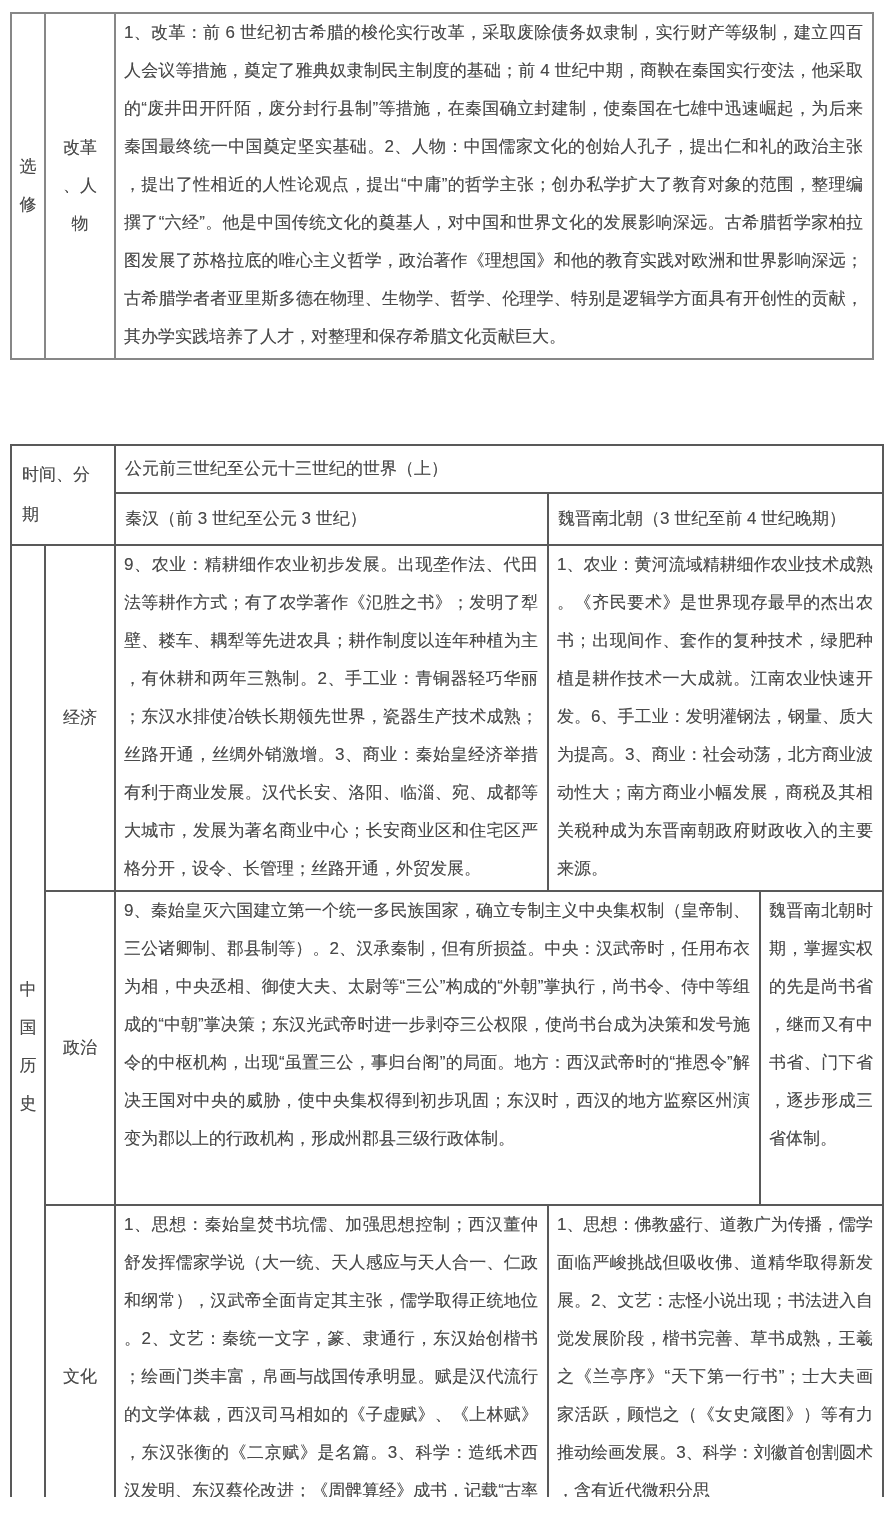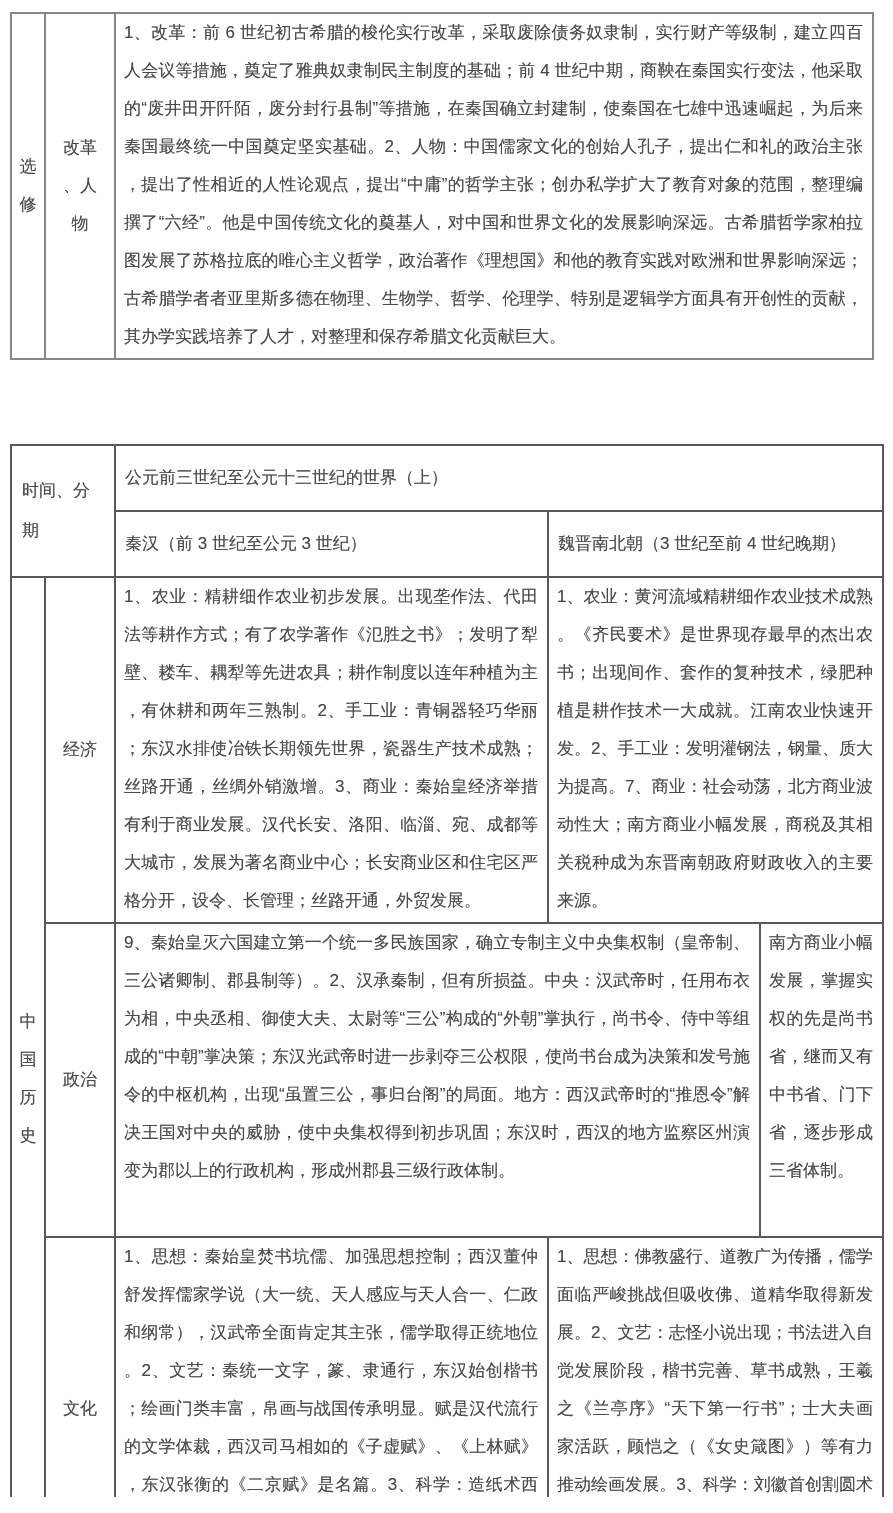--- a/index.html
+++ b/index.html
@@ -33,21 +33,21 @@
   td.wlabel{            
     text-align:center;vertical-align:middle;padding:1px 14px;
   }
   td.content{
     text-align:justify;vertical-align:top;padding:0 9px 0 8px;margin-top:33px;
   }
   td.corner{
     vertical-align:middle;text-align:left;padding:0 10px;line-height:40px;
   }
   td.colhead{
-    vertical-align:middle;text-align:left;padding:13px 9px;white-space:nowrap;
+    vertical-align:middle;text-align:left;padding:4px 9px;white-space:nowrap;
   }
   tr.r-elective{height:346px;}
   tr.r-head1{height:36px;}
   tr.r-head2{height:52px;}
   tr.r-econ{height:346px;}
   tr.r-pol{height:314px;}
   tr.r-cul{height:325px;}
   
   .bottom-fade{position:absolute;left:0;bottom:0;width:893px;height:16px;background:#ffffff;}
 </style>
@@ -87,28 +87,28 @@
     </tr>
 
     <tr class="r-head2">
       <td class="colhead">秦汉（前 3 世纪至公元 3 世纪）</td>
       <td class="colhead" colspan="2">魏晋南北朝（3 世纪至前 4 世纪晚期）</td>
     </tr>
 
     <tr class="r-econ">
       <td class="vlabel" rowspan="3">中国历史</td>
       <td class="wlabel">经济</td>
-      <td class="content">1、农业：精耕细作农业初步发展。出现垄作法、代田法等耕作方式；有了农学著作《氾胜之书》；发明了犁壁、耧车、耦犁等先进农具；耕作制度以连年种植为主，有休耕和两年三熟制。2、手工业：青铜器轻巧华丽；东汉水排使冶铁长期领先世界，瓷器生产技术成熟；丝路开通，丝绸外销激增。3、商业：秦始皇经济举措有利于商业发展。汉代长安、洛阳、临淄、宛、成都等大城市，发展为著名商业中心；长安商业区和住宅区严格分开，设令、长管理；丝路开通，外贸发展。</td>
-      <td class="content" colspan="2">1、农业：黄河流域精耕细作农业技术成熟。《齐民要术》是世界现存最早的杰出农书；出现间作、套作的复种技术，绿肥种植是耕作技术一大成就。江南农业快速开发。2、手工业：发明灌钢法，钢量、质大为提高。7、商业：社会动荡，北方商业波动性大；南方商业小幅发展，商税及其相关税种成为东晋南朝政府财政收入的主要来源。</td>
+      <td class="content">9、农业：精耕细作农业初步发展。出现垄作法、代田法等耕作方式；有了农学著作《氾胜之书》；发明了犁壁、耧车、耦犁等先进农具；耕作制度以连年种植为主，有休耕和两年三熟制。2、手工业：青铜器轻巧华丽；东汉水排使冶铁长期领先世界，瓷器生产技术成熟；丝路开通，丝绸外销激增。3、商业：秦始皇经济举措有利于商业发展。汉代长安、洛阳、临淄、宛、成都等大城市，发展为著名商业中心；长安商业区和住宅区严格分开，设令、长管理；丝路开通，外贸发展。</td>
+      <td class="content" colspan="2">1、农业：黄河流域精耕细作农业技术成熟。《齐民要术》是世界现存最早的杰出农书；出现间作、套作的复种技术，绿肥种植是耕作技术一大成就。江南农业快速开发。6、手工业：发明灌钢法，钢量、质大为提高。3、商业：社会动荡，北方商业波动性大；南方商业小幅发展，商税及其相关税种成为东晋南朝政府财政收入的主要来源。</td>
     </tr>
 
     <tr class="r-pol">
       <td class="wlabel">政治</td>
       <td class="content" colspan="2">9、秦始皇灭六国建立第一个统一多民族国家，确立专制主义中央集权制（皇帝制、三公诸卿制、郡县制等）。2、汉承秦制，但有所损益。中央：汉武帝时，任用布衣为相，中央丞相、御使大夫、太尉等“三公”构成的“外朝”掌执行，尚书令、侍中等组成的“中朝”掌决策；东汉光武帝时进一步剥夺三公权限，使尚书台成为决策和发号施令的中枢机构，出现“虽置三公，事归台阁”的局面。地方：西汉武帝时的“推恩令”解决王国对中央的威胁，使中央集权得到初步巩固；东汉时，西汉的地方监察区州演变为郡以上的行政机构，形成州郡县三级行政体制。</td>
-      <td class="content">南方商业小幅发展，掌握实权的先是尚书省，继而又有中书省、门下省，逐步形成三省体制。</td>
+      <td class="content">魏晋南北朝时期，掌握实权的先是尚书省，继而又有中书省、门下省，逐步形成三省体制。</td>
     </tr>
 
     <tr class="r-cul">
       <td class="wlabel">文化</td>
       <td class="content">1、思想：秦始皇焚书坑儒、加强思想控制；西汉董仲舒发挥儒家学说（大一统、天人感应与天人合一、仁政和纲常），汉武帝全面肯定其主张，儒学取得正统地位。2、文艺：秦统一文字，篆、隶通行，东汉始创楷书；绘画门类丰富，帛画与战国传承明显。赋是汉代流行的文学体裁，西汉司马相如的《子虚赋》、《上林赋》，东汉张衡的《二京赋》是名篇。3、科学：造纸术西汉发明、东汉蔡伦改进；《周髀算经》成书，记载“古率”（周三径一）</td>
       <td class="content" colspan="2">1、思想：佛教盛行、道教广为传播，儒学面临严峻挑战但吸收佛、道精华取得新发展。2、文艺：志怪小说出现；书法进入自觉发展阶段，楷书完善、草书成熟，王羲之《兰亭序》“天下第一行书”；士大夫画家活跃，顾恺之（《女史箴图》）等有力推动绘画发展。3、科学：刘徽首创割圆术，含有近代微积分思</td>
     </tr>
   </tbody>
     </table>
 </div>

